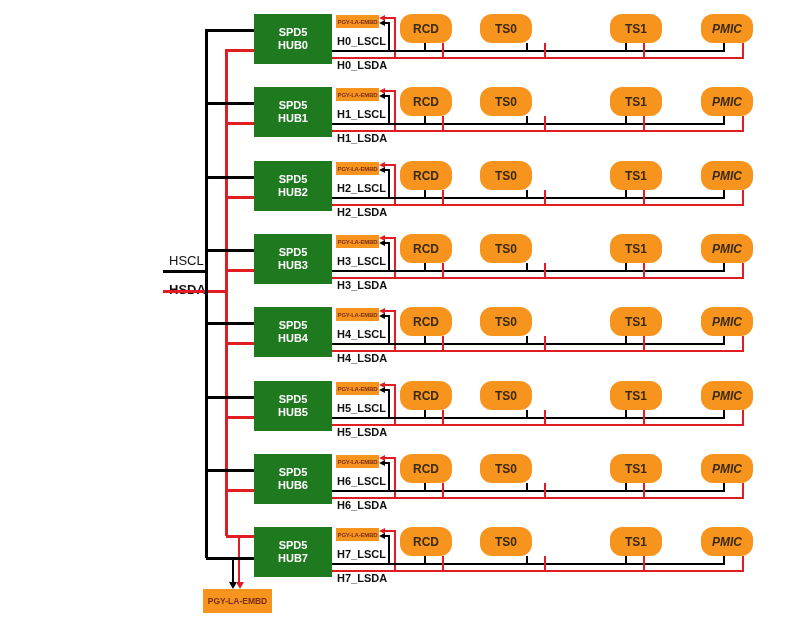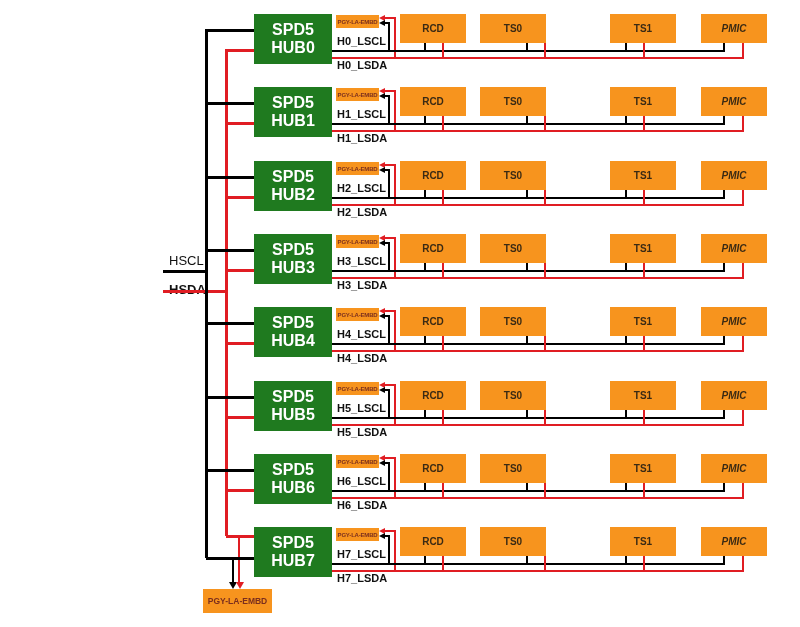--- a/index.html
+++ b/index.html
@@ -26,40 +26,40 @@
   .arrow-down.b{left:229px;top:582px;border-top:7px solid var(--black);}
   .arrow-down.r{left:236px;top:582px;border-top:7px solid var(--red);}
   .analyzer{position:absolute;left:203px;top:589px;width:69px;height:24px;background:var(--orange);
             color:var(--probe-text);font-size:8.5px;font-weight:bold;display:flex;align-items:center;justify-content:center;}
   
   .row{position:absolute;left:0;width:800px;height:73px;}
   .branch{position:absolute;height:3px;}
   .branch-black{left:206px;top:15px;width:48px;background:var(--black);}
   .branch-red{left:226px;top:35px;width:28px;background:var(--red);}
   .hub{position:absolute;left:254px;top:0;width:78px;height:50px;background:var(--green);
-       color:#fff;font-weight:bold;font-size:16px;display:flex;flex-direction:column;
+       color:#fff;font-weight:bold;font-size:11px;display:flex;flex-direction:column;
        align-items:center;justify-content:center;line-height:1.15;text-align:center;}
   .pgy{position:absolute;left:336px;top:1px;width:43px;height:13px;background:var(--orange);
        color:var(--probe-text);font-size:6px;font-weight:bold;letter-spacing:-0.2px;
        display:flex;align-items:center;justify-content:center;white-space:nowrap;}
   .arrow-left{position:absolute;width:0;height:0;border-top:3px solid transparent;border-bottom:3px solid transparent;}
   .arrow-left.r{left:379px;top:1px;border-right:6px solid var(--red);}
   .arrow-left.b{left:379px;top:6px;border-right:6px solid var(--black);}
   .aline-red{left:384px;top:3px;width:12px;height:2px;background:var(--red);}
   .aline-black{left:384px;top:8px;width:6px;height:2px;background:var(--black);}
   .riser-red{left:394px;top:3px;width:2px;height:42px;background:var(--red);}
   .riser-black{left:388px;top:8px;width:2px;height:30px;background:var(--black);}
   .netlabel{position:absolute;font-size:11px;font-weight:bold;color:#111;white-space:nowrap;}
   .lscl-label{left:337px;top:21px;}
   .lsda-label{left:337px;top:45px;}
   .bus-black{left:332px;top:36px;width:393px;height:2px;background:var(--black);}
   .bus-red{left:332px;top:43px;width:412px;height:2px;background:var(--red);}
-  .device{position:absolute;top:0;width:66px;height:29px;background:var(--orange);
-          color:var(--dev-text);font-size:10px;font-weight:bold;
-          display:flex;align-items:center;justify-content:center;}
+  .device{position:absolute;top:0;width:52px;height:29px;background:var(--orange);
+          color:var(--dev-text);font-size:12px;font-weight:bold;
+          display:flex;align-items:center;justify-content:center;border-radius:12px;}
   .d0{left:400px;} .d1{left:480px;} .d2{left:610px;} .d3{left:701px;font-style:italic;}
   .stub{position:absolute;top:29px;width:2px;}
   .sb{height:9px;background:var(--black);}
   .sr{height:16px;background:var(--red);}
   .s0b{left:424px;} .s0r{left:442px;}
   .s1b{left:526px;} .s1r{left:544px;}
   .s2b{left:625px;} .s2r{left:643px;}
   .s3b{left:723px;} .s3r{left:742px;}
 </style>
 </head>

